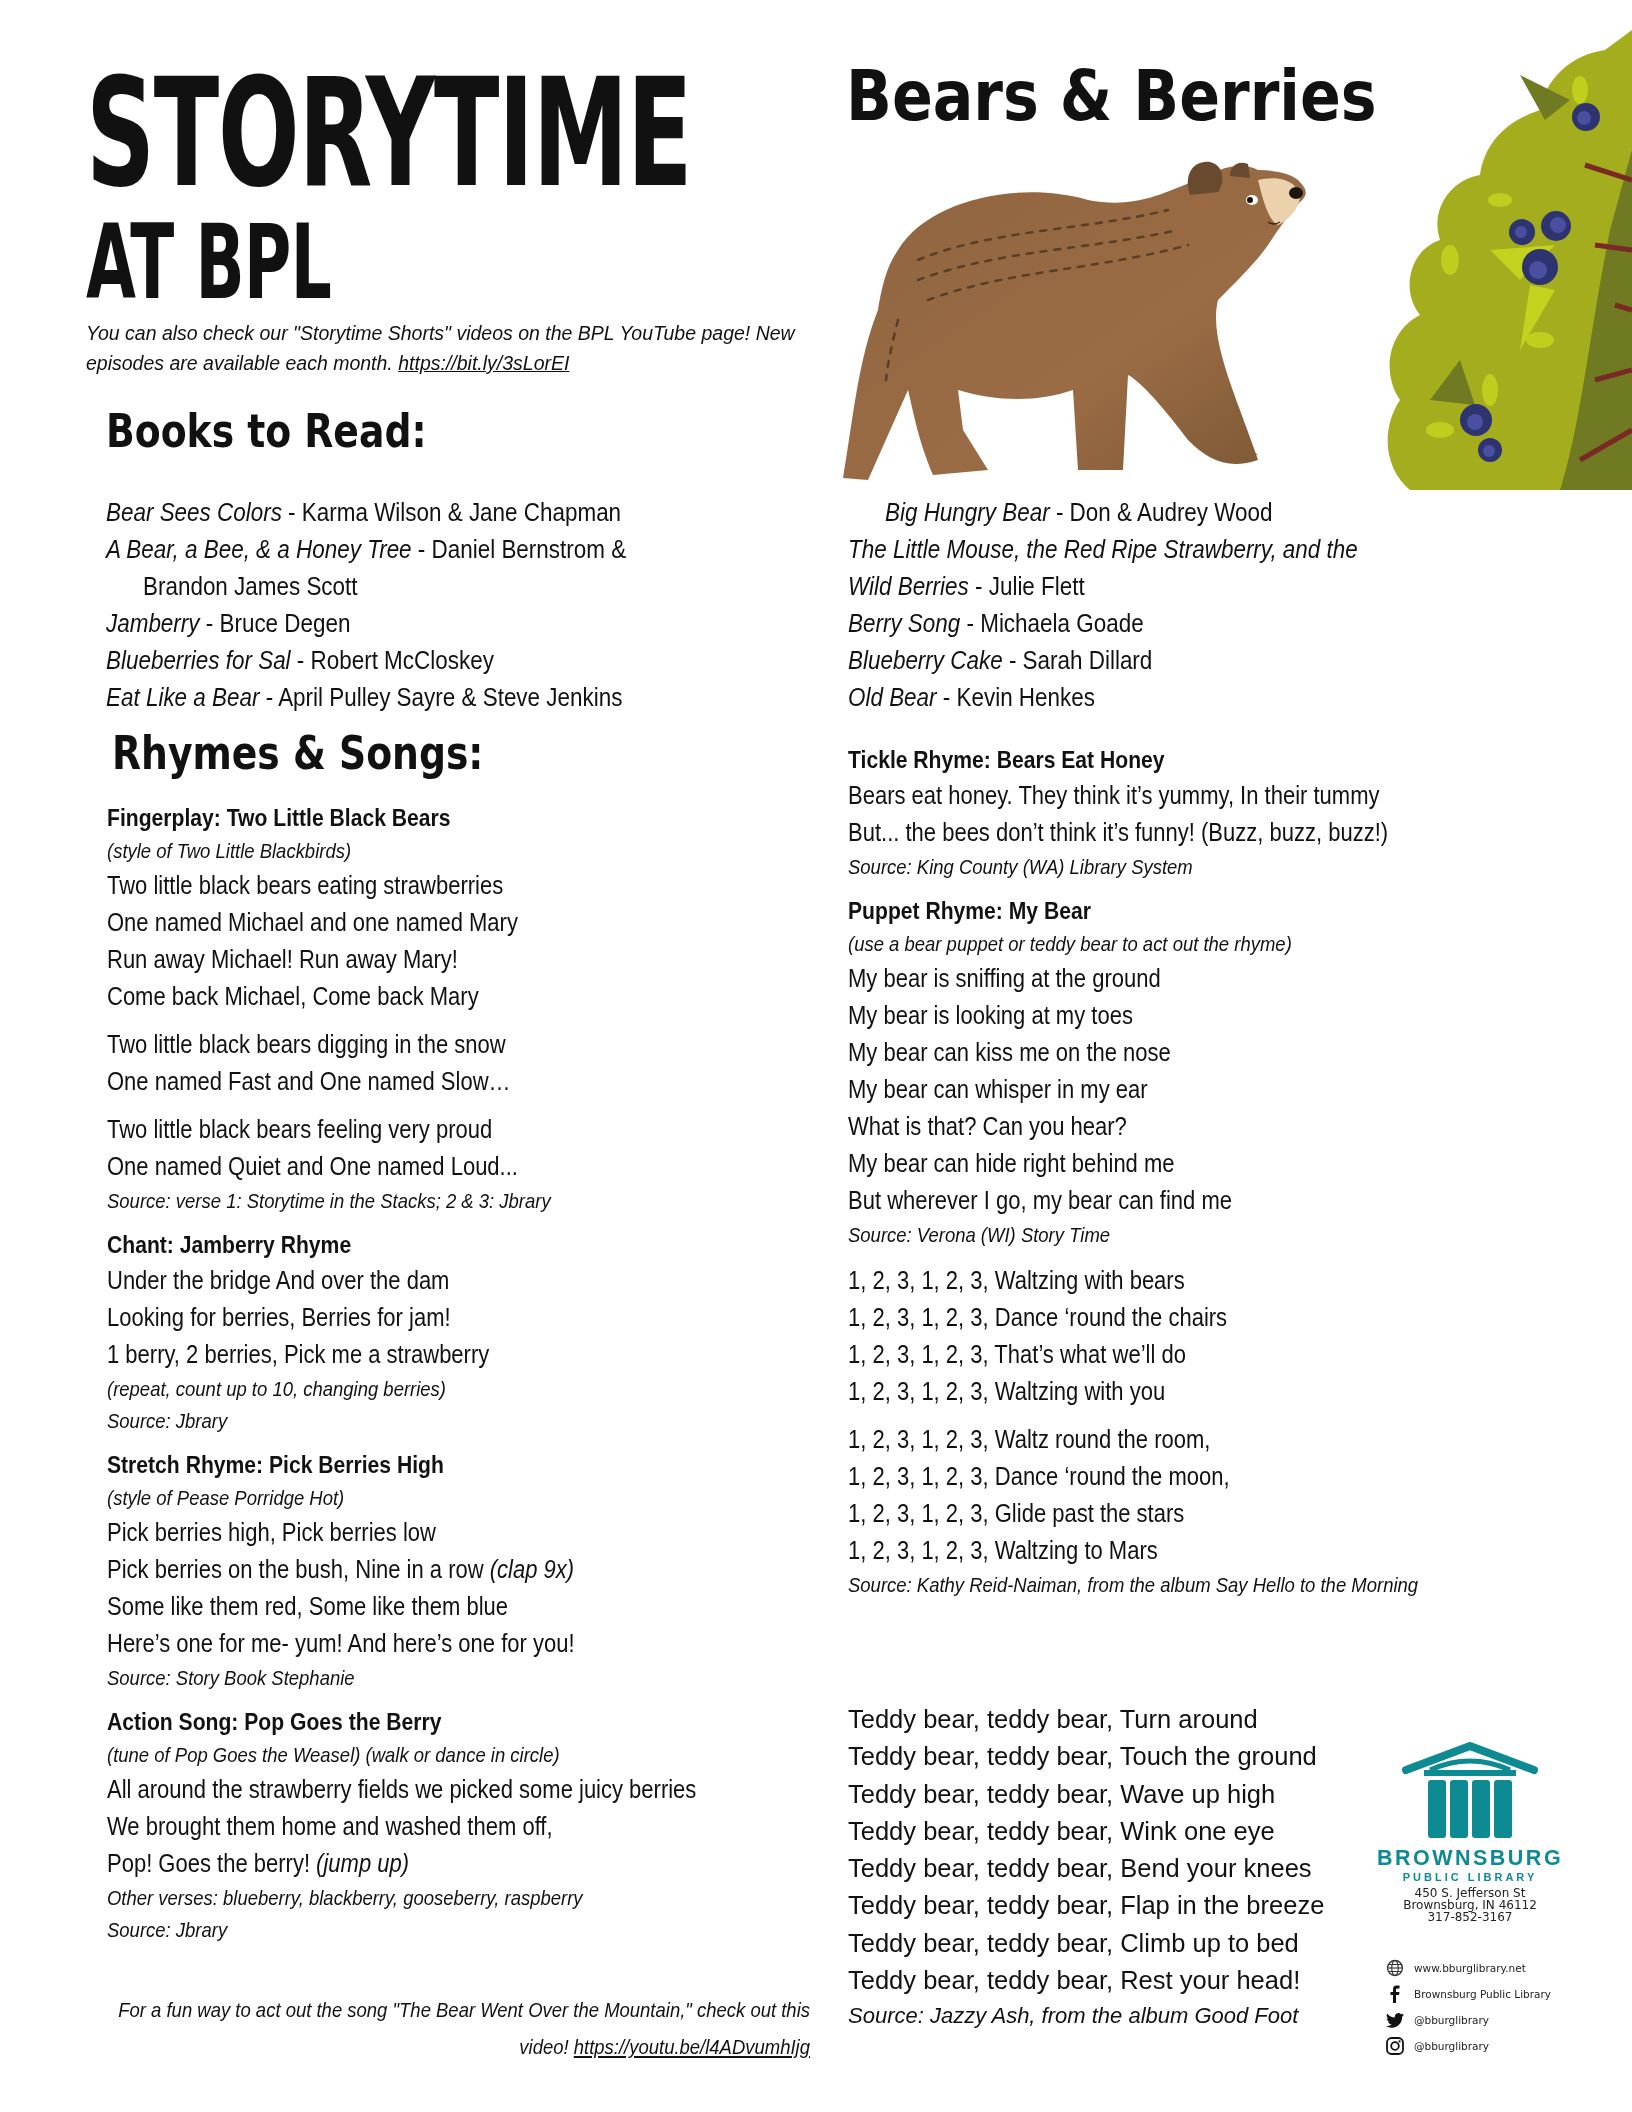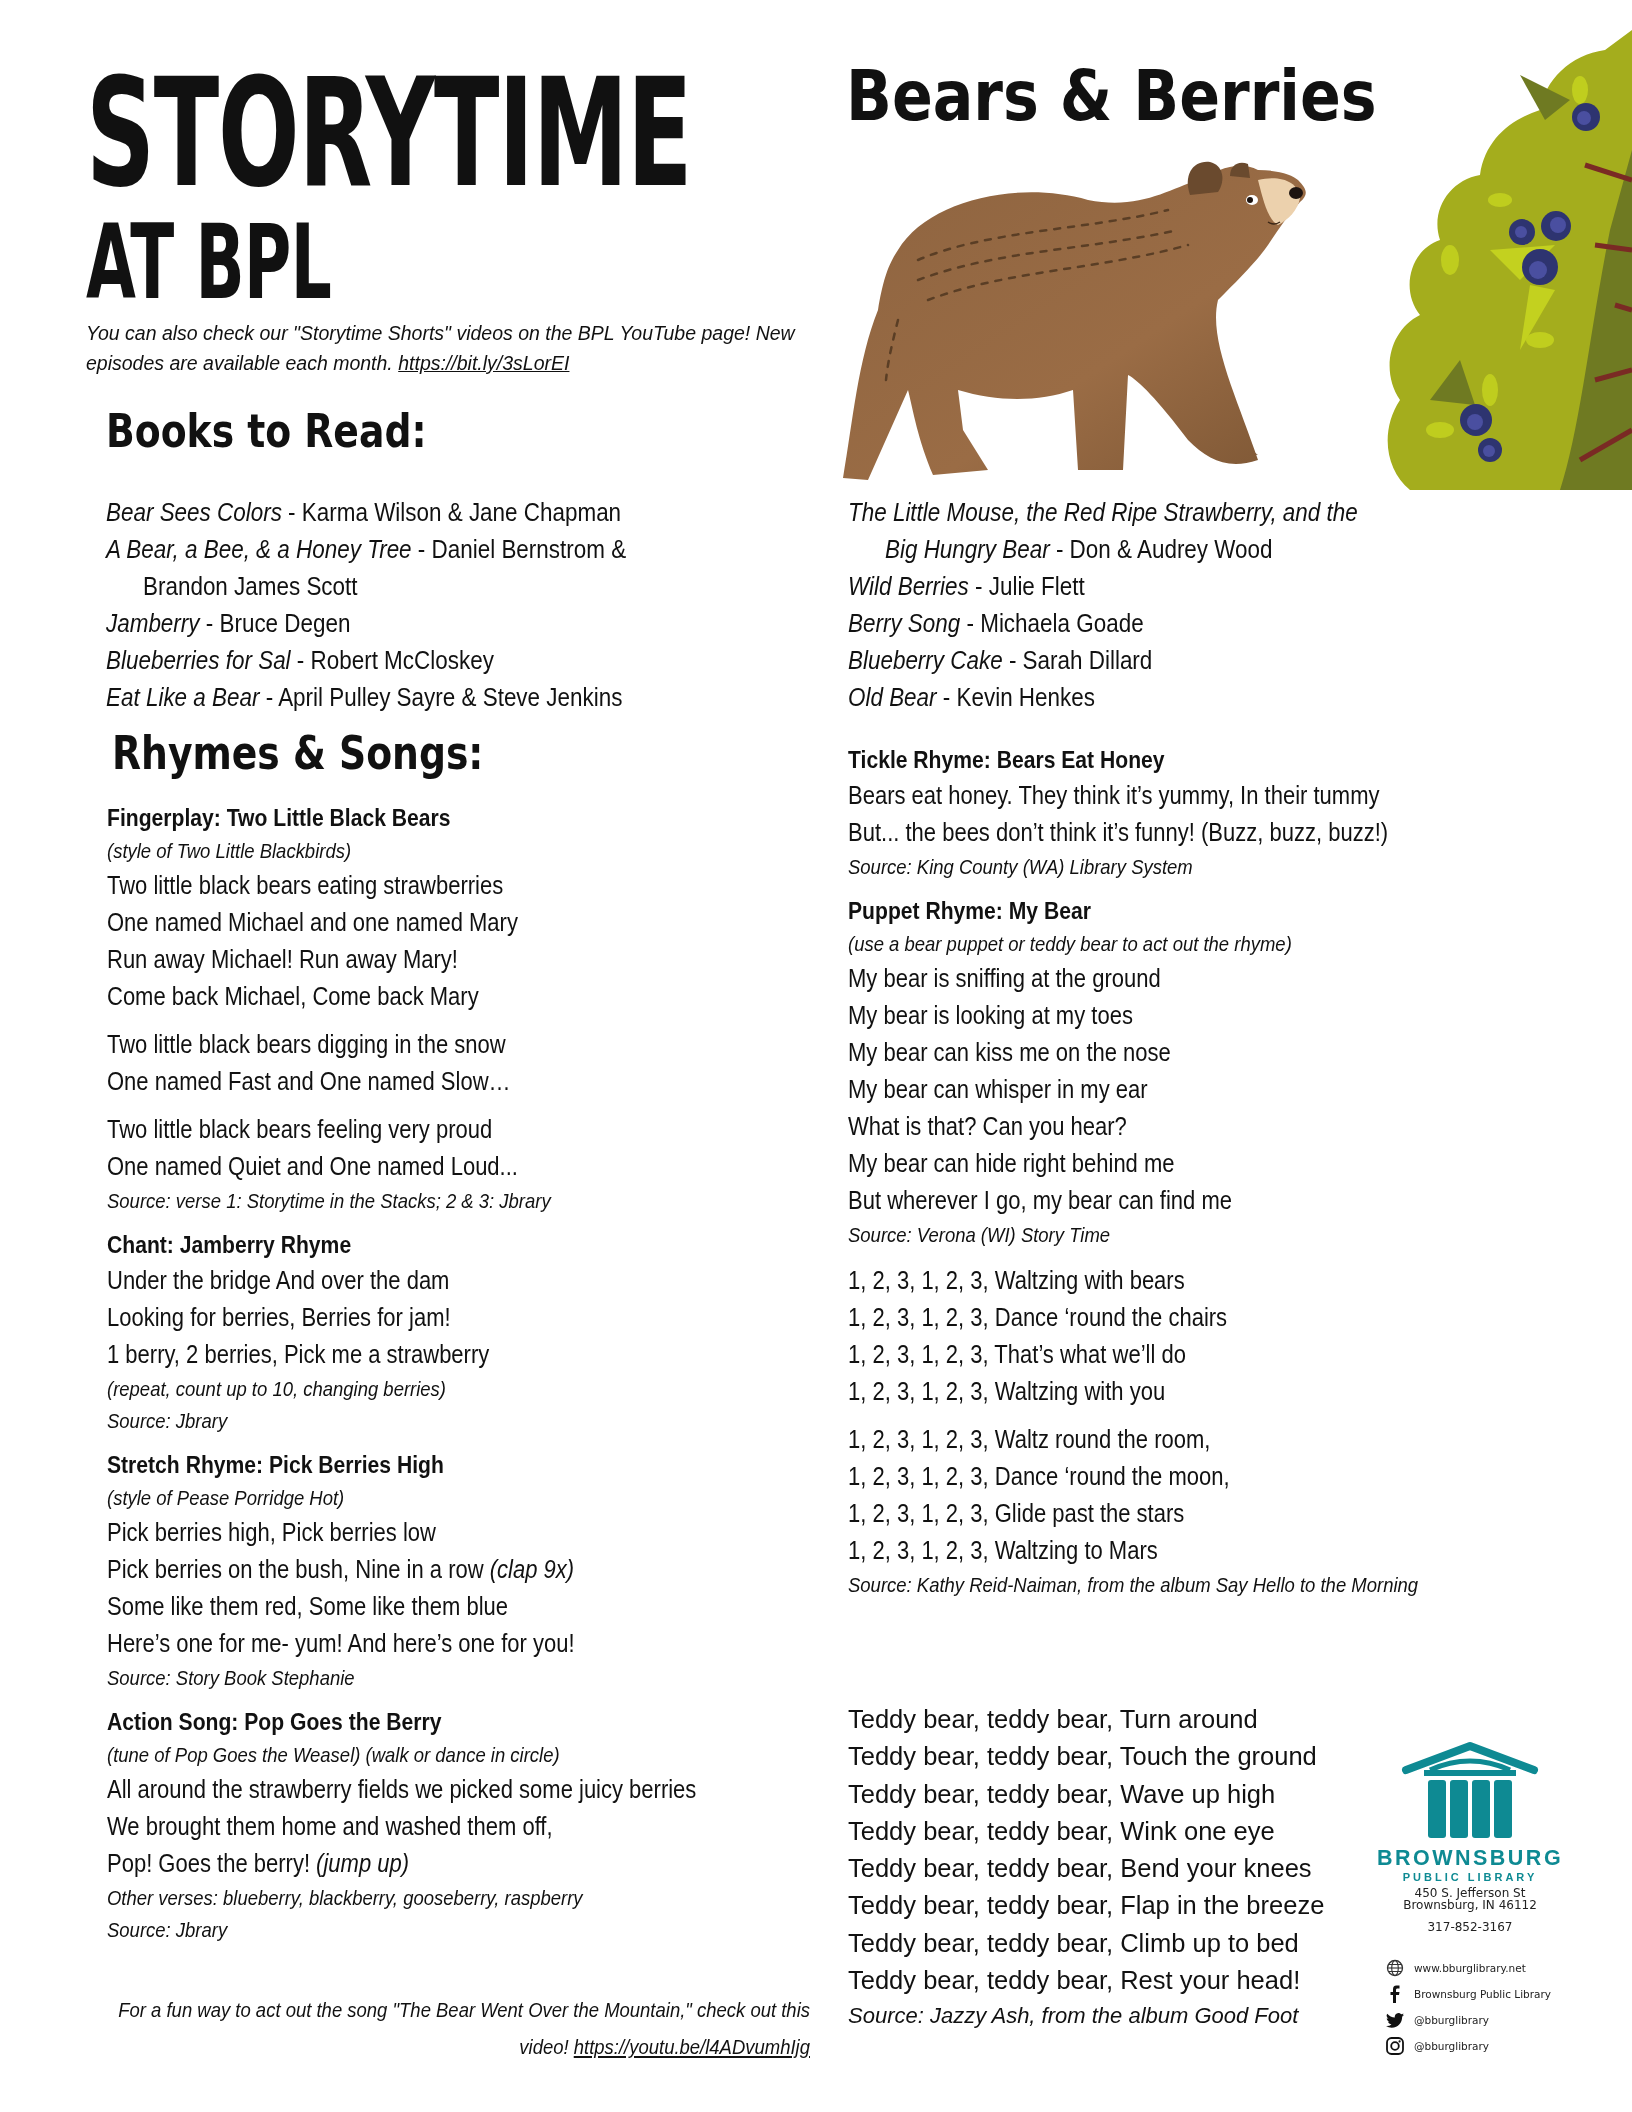--- a/index.html
+++ b/index.html
@@ -129,22 +129,22 @@
 <div class="abs booklist" style="left:106px;top:494px;width:700px;">
   <div class="row"><span class="cond"><i>Bear Sees Colors</i><span> - Karma Wilson &amp; Jane Chapman</span></span></div>
   <div class="row"><span class="cond"><i>A Bear, a Bee, &amp; a Honey Tree</i><span> - Daniel Bernstrom &amp;</span></span></div>
   <div class="row cont"><span class="cond">Brandon James Scott</span></div>
   <div class="row"><span class="cond"><i>Jamberry</i><span> - Bruce Degen</span></span></div>
   <div class="row"><span class="cond"><i>Blueberries for Sal</i><span> - Robert McCloskey</span></span></div>
   <div class="row"><span class="cond"><i>Eat Like a Bear</i><span> - April Pulley Sayre &amp; Steve Jenkins</span></span></div>
 </div>
 
 <div class="abs booklist" style="left:848px;top:494px;width:700px;">
+  <div class="row cont"><span class="cond"><i>Big Hungry Bear</i><span> - Don &amp; Audrey Wood</span></span></div>
   <div class="row"><span class="cond"><i>The Little Mouse, the Red Ripe Strawberry, and the</i></span></div>
-  <div class="row cont"><span class="cond"><i>Big Hungry Bear</i><span> - Don &amp; Audrey Wood</span></span></div>
   <div class="row"><span class="cond"><i>Wild Berries</i><span> - Julie Flett</span></span></div>
   <div class="row"><span class="cond"><i>Berry Song</i><span> - Michaela Goade</span></span></div>
   <div class="row"><span class="cond"><i>Blueberry Cake</i><span> - Sarah Dillard</span></span></div>
   <div class="row"><span class="cond"><i>Old Bear</i><span> - Kevin Henkes</span></span></div>
 </div>
 
 <div class="abs h2 rhymes-h">Rhymes &amp; Songs:</div>
 
 <div class="abs col" style="left:107px;top:801px;width:720px;">
   <section>
@@ -251,21 +251,21 @@
       <rect x="28" y="40" width="18" height="58" rx="3" fill="#0e8a93"></rect>
       <rect x="50" y="40" width="18" height="58" rx="3" fill="#0e8a93"></rect>
       <rect x="72" y="40" width="18" height="58" rx="3" fill="#0e8a93"></rect>
       <rect x="94" y="40" width="18" height="58" rx="3" fill="#0e8a93"></rect>
     </svg>
   </div>
   <div class="name">BROWNSBURG</div>
   <div class="sub2">PUBLIC LIBRARY</div>
   <div class="addr">450 S. Jefferson St</div>
   <div class="addr" style="margin-top:0;">Brownsburg, IN 46112</div>
-  <div class="addr" style="margin-top:10px;">317-852-3167</div>
+  <div class="addr" style="margin-top:0;">317-852-3167</div>
 </div>
 
 <div class="abs contacts">
   <div class="contact">
     <span class="ic">
       <svg width="18" height="18" viewBox="0 0 18 18">
           <circle cx="9" cy="9" r="7.5" stroke="#333" stroke-width="1.3" fill="none"></circle>
           <ellipse cx="9" cy="9" rx="3.3" ry="7.5" stroke="#333" stroke-width="1.1" fill="none"></ellipse>
           <line x1="1.5" y1="9" x2="16.5" y2="9" stroke="#333" stroke-width="1.1"></line>
           <line x1="2.5" y1="5.5" x2="15.5" y2="5.5" stroke="#333" stroke-width="1"></line>

